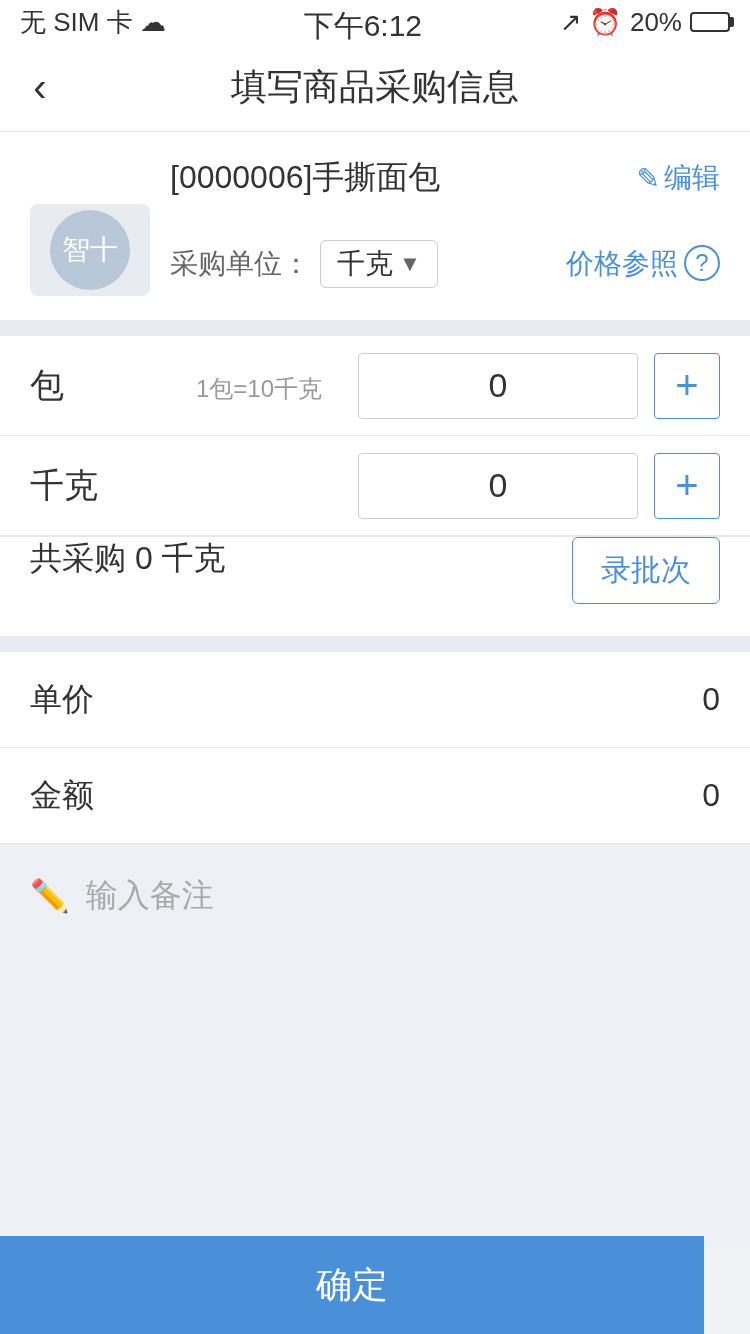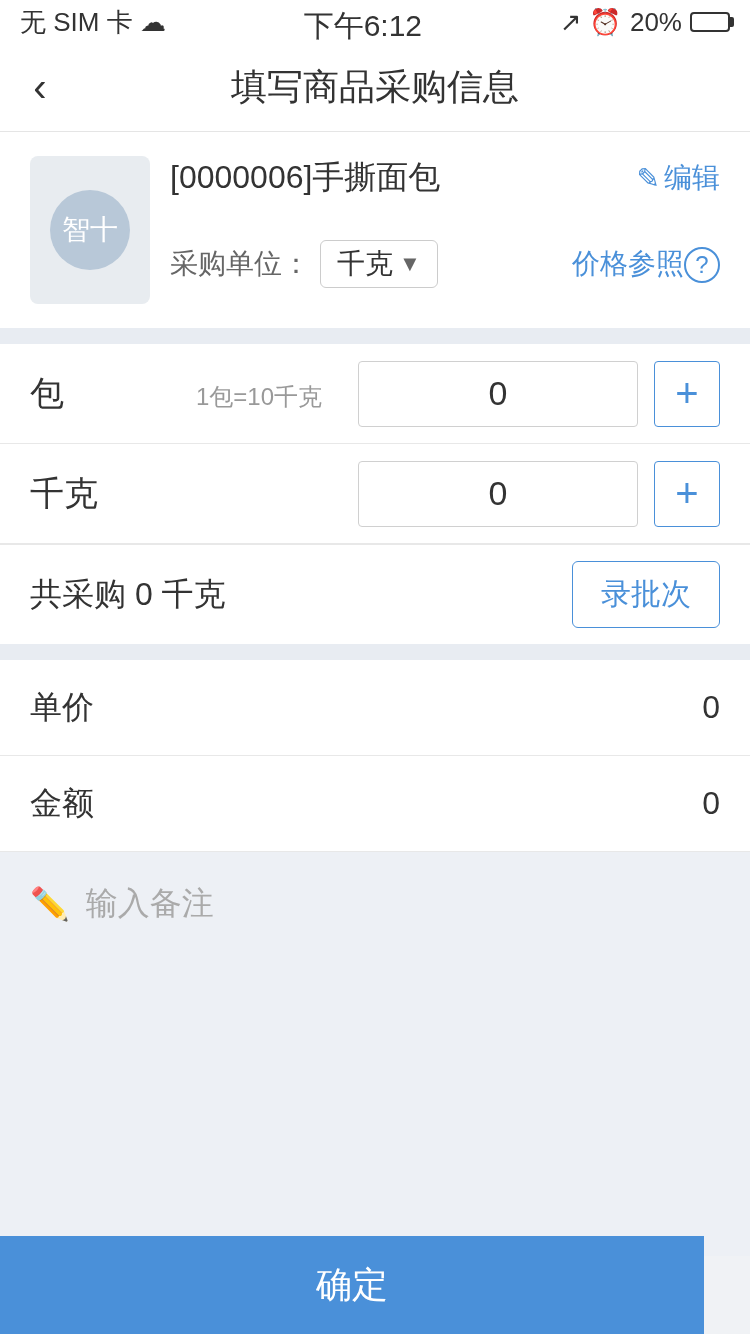--- a/index.html
+++ b/index.html
@@ -105,27 +105,28 @@
     .product-card {
       background: #fff;
       padding: 24px 30px;
       display: flex;
       align-items: flex-start;
       gap: 20px;
       margin-top: 0;
     }
     .product-image {
       width: 120px;
-      height: 148px;
+      height: 92px;
       background: #e8ecf0;
       border-radius: 8px;
       display: flex;
       align-items: center;
       justify-content: center;
       flex-shrink: 0;
+      margin-top: 48px;
     }
     .product-logo {
       width: 80px;
       height: 80px;
       background: #b8c8d8;
       border-radius: 50%;
       display: flex;
       align-items: center;
       justify-content: center;
       color: #fff;
@@ -171,21 +172,22 @@
       background: #fff;
       display: flex;
       align-items: center;
       gap: 6px;
       margin-left: 10px;
     }
     .price-ref {
       color: #4a90d9;
       font-size: 28px;
       display: flex;
-      align-items: flex-end;
+      align-items: flex-start;
+      gap: 6px;
     }
 
     
     .section-divider {
       height: 16px;
       background: #e8ecf2;
     }
 
     
     .input-section {
@@ -235,21 +237,21 @@
       display: flex;
       align-items: center;
       justify-content: center;
       color: #4a90d9;
       font-size: 40px;
     }
 
     
     .summary-row {
       display: flex;
-      align-items: center;
+      align-items: flex-start;
       justify-content: space-between;
       padding: 0 30px;
       height: 100px;
       background: #fff;
       border-top: 1px solid #e8e8e8;
     }
     .summary-text {
       font-size: 32px;
       color: #333;
     }

